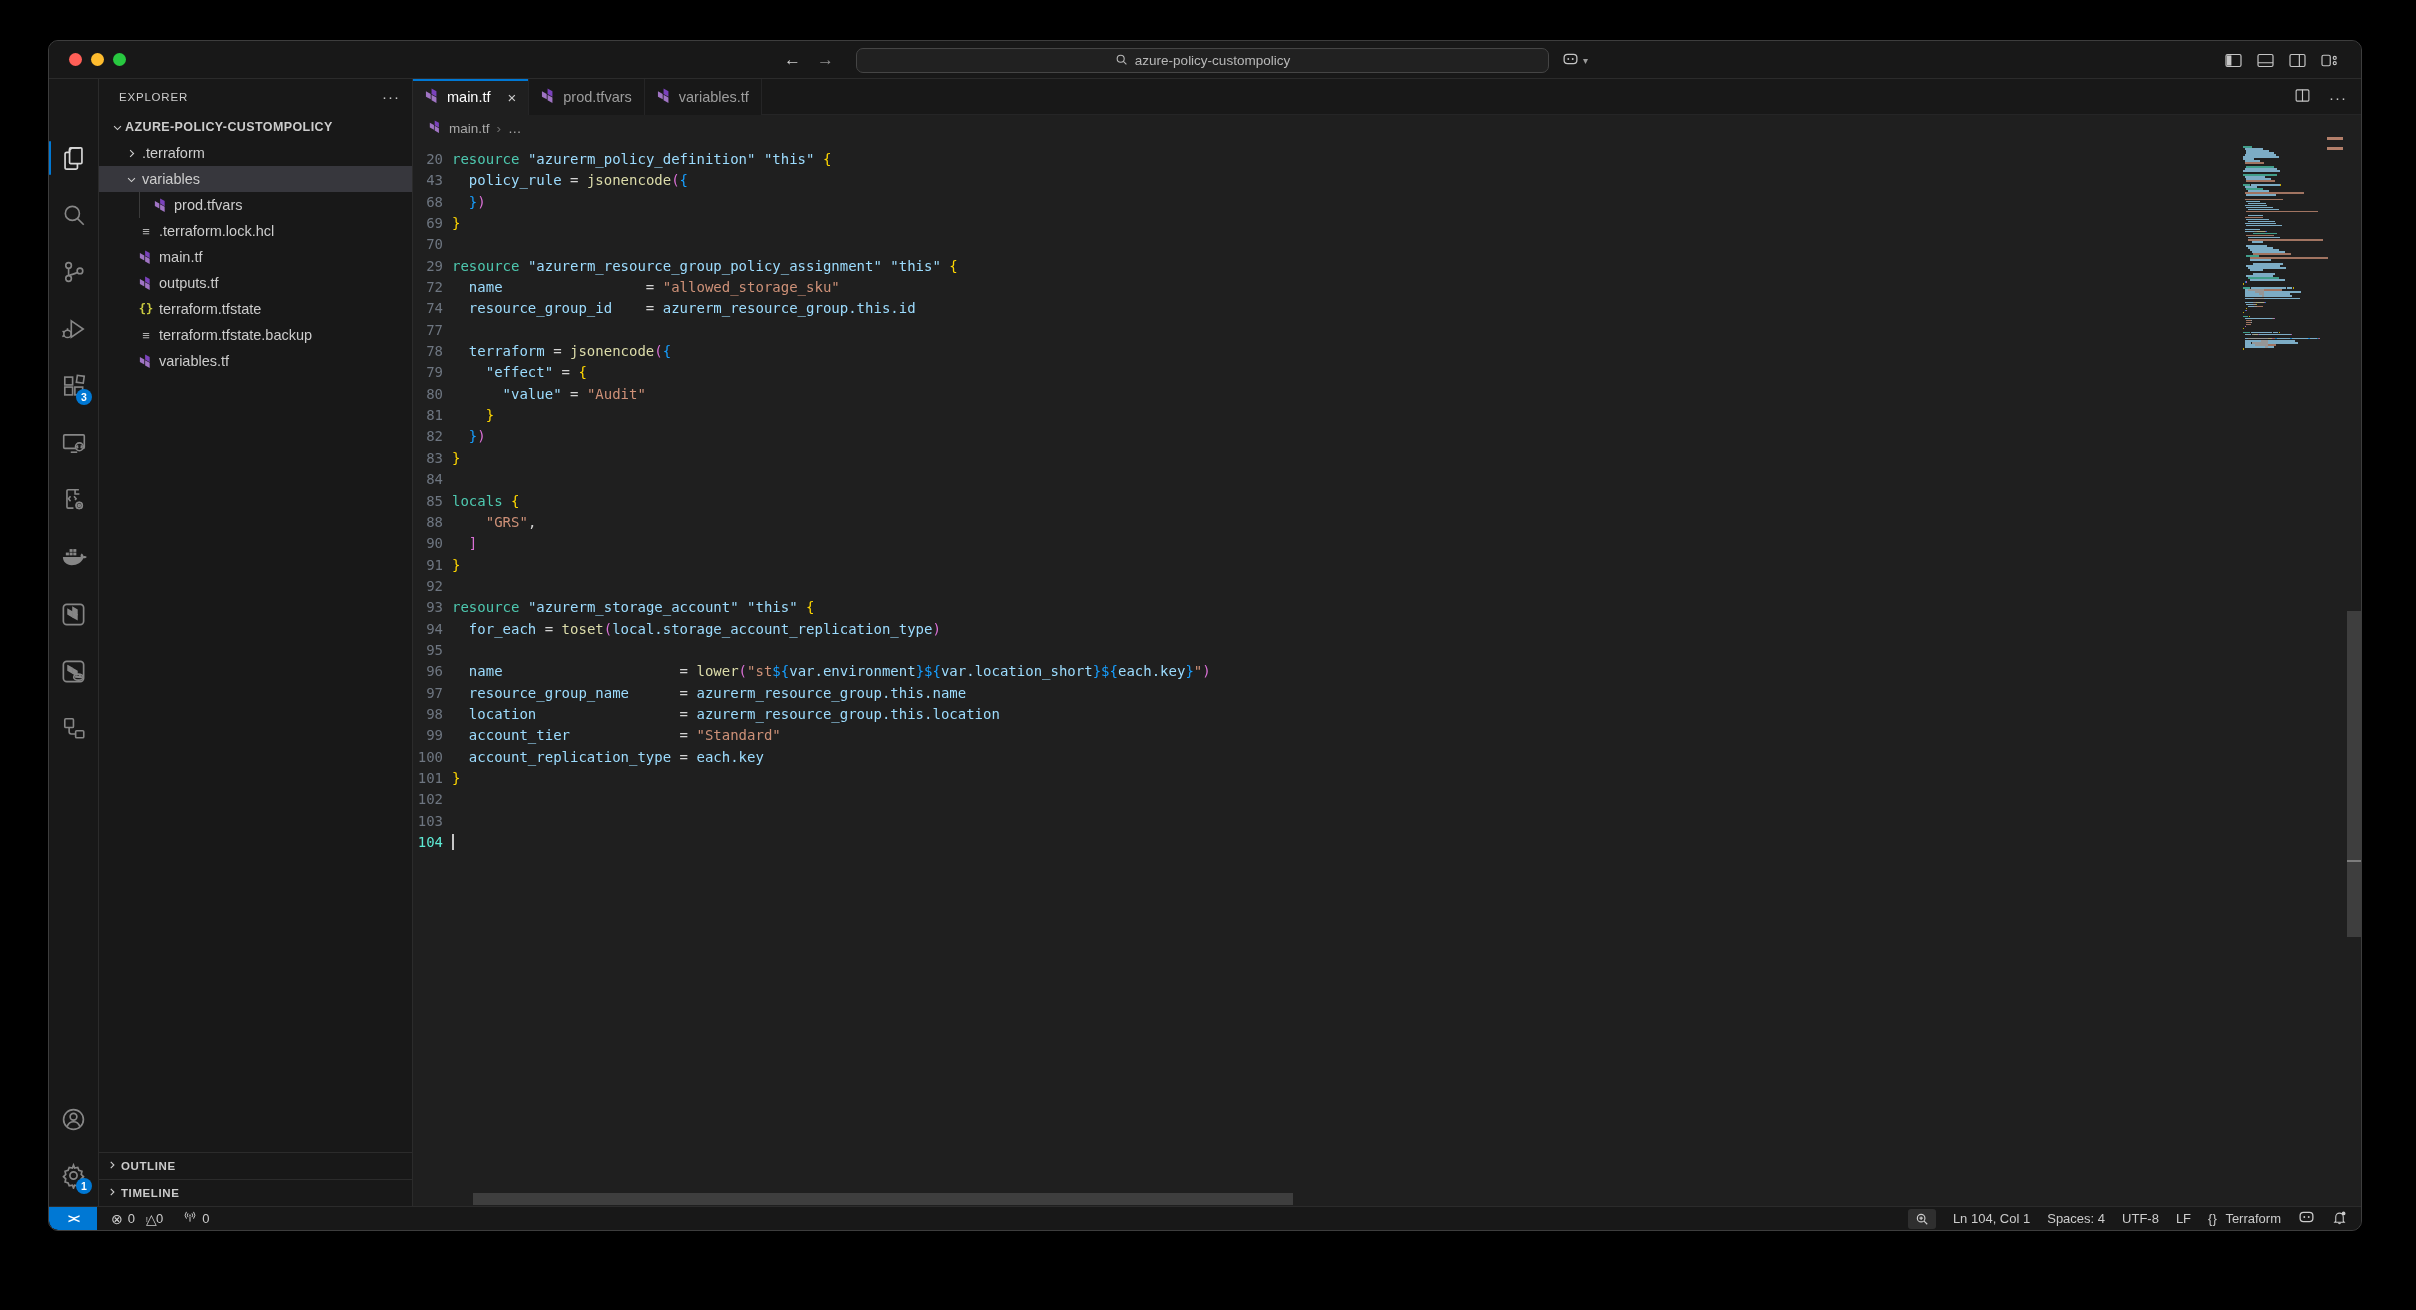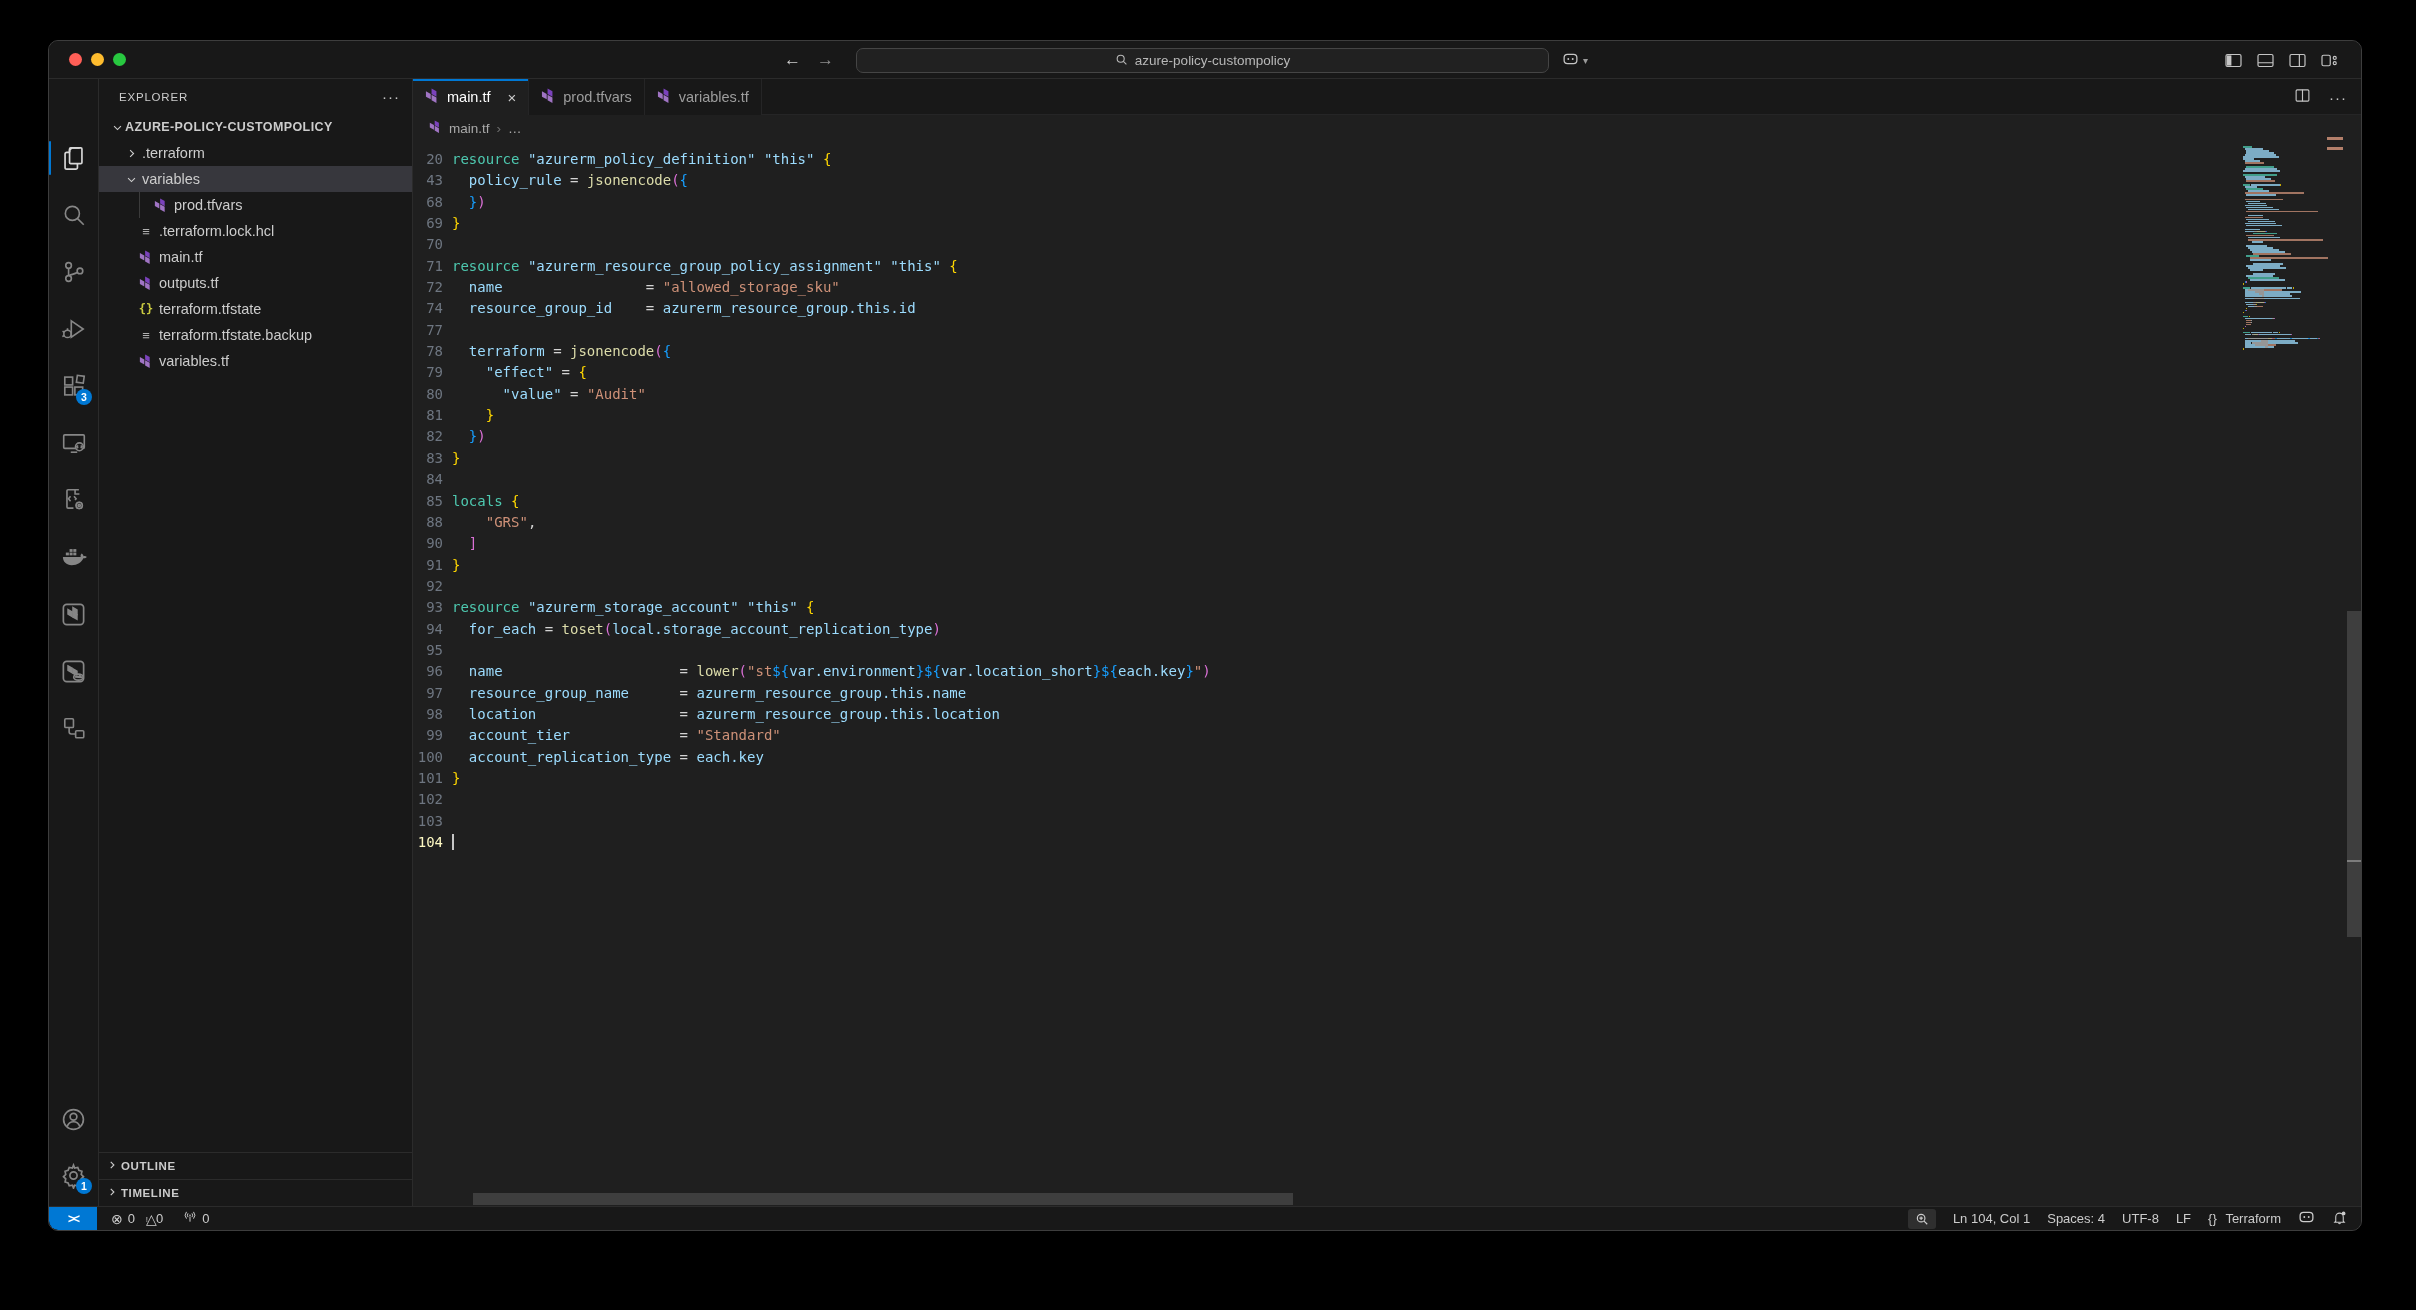--- a/index.html
+++ b/index.html
@@ -75,21 +75,21 @@
   .tabactions { position:absolute; right:14px; top:0; height:36px; display:flex; gap:18px;
     align-items:center; color:#c5c5c5; }
   .breadcrumb { height:26px; display:flex; align-items:center; gap:7px; padding-left:16px;
     color:#a9a9a9; font-size:13.5px; }
   .breadcrumb .sep { color:#6e6e6e; }
 
   .code { position:absolute; left:0; right:130px; top:66px; bottom:14px; overflow:hidden;
     font-family:"DejaVu Sans Mono", monospace; font-size:14px; padding-top:4px; }
   .cl { display:flex; height:21.35px; line-height:21.35px; }
   .cl .ln { width:30px; text-align:right; color:#6e7681; flex:0 0 30px; padding-left:2px; }
-  .cl.cur .ln { color:#fef9c3; }
+  .cl.cur .ln { color:#5eead4; }
   .cl .ct { margin-left:9px; white-space:pre; color:#cccccc; }
   .kw { color:#4EC9B0; } .ty { color:#9CDCFE; } .pr { color:#9CDCFE; }
   .st { color:#CE9178; } .fn { color:#DCDCAA; } .op { color:#d4d4d4; }
   .b1 { color:#FFD700; } .b2 { color:#DA70D6; } .b3 { color:#179FFF; }
   .cursor { display:inline-block; width:1.5px; height:16px; background:#c6c6c6;
     vertical-align:-3px; }
 
   .minimap { position:absolute; right:14px; top:67px; width:104px; height:214px; }
   .mm { position:absolute; height:1.6px; opacity:.75; }
   .mmark { position:absolute; width:16px; height:2.5px; background:rgba(206,145,120,.85); }
@@ -470,21 +470,21 @@
             </div>
             <div class="cl">
               <span class="ln">69</span>
               <span class="ct"><span class="b1">}</span></span>
             </div>
             <div class="cl">
               <span class="ln">70</span>
               <span class="ct"></span>
             </div>
             <div class="cl">
-              <span class="ln">71</span>
+              <span class="ln">29</span>
               <span class="ct"><span class="kw">resource</span><span class="op"> </span><span class="ty">"azurerm_resource_group_policy_assignment"</span><span class="op"> </span><span class="ty">"this"</span><span class="op"> </span><span class="b1">{</span></span>
             </div>
             <div class="cl">
               <span class="ln">72</span>
               <span class="ct"><span class="op">  </span><span class="pr">name</span><span class="op">                 = </span><span class="st">"allowed_storage_sku"</span></span>
             </div>
             <div class="cl">
               <span class="ln">74</span>
               <span class="ct"><span class="op">  </span><span class="pr">resource_group_id</span><span class="op">    = </span><span class="pr">azurerm_resource_group.this.id</span></span>
             </div>

